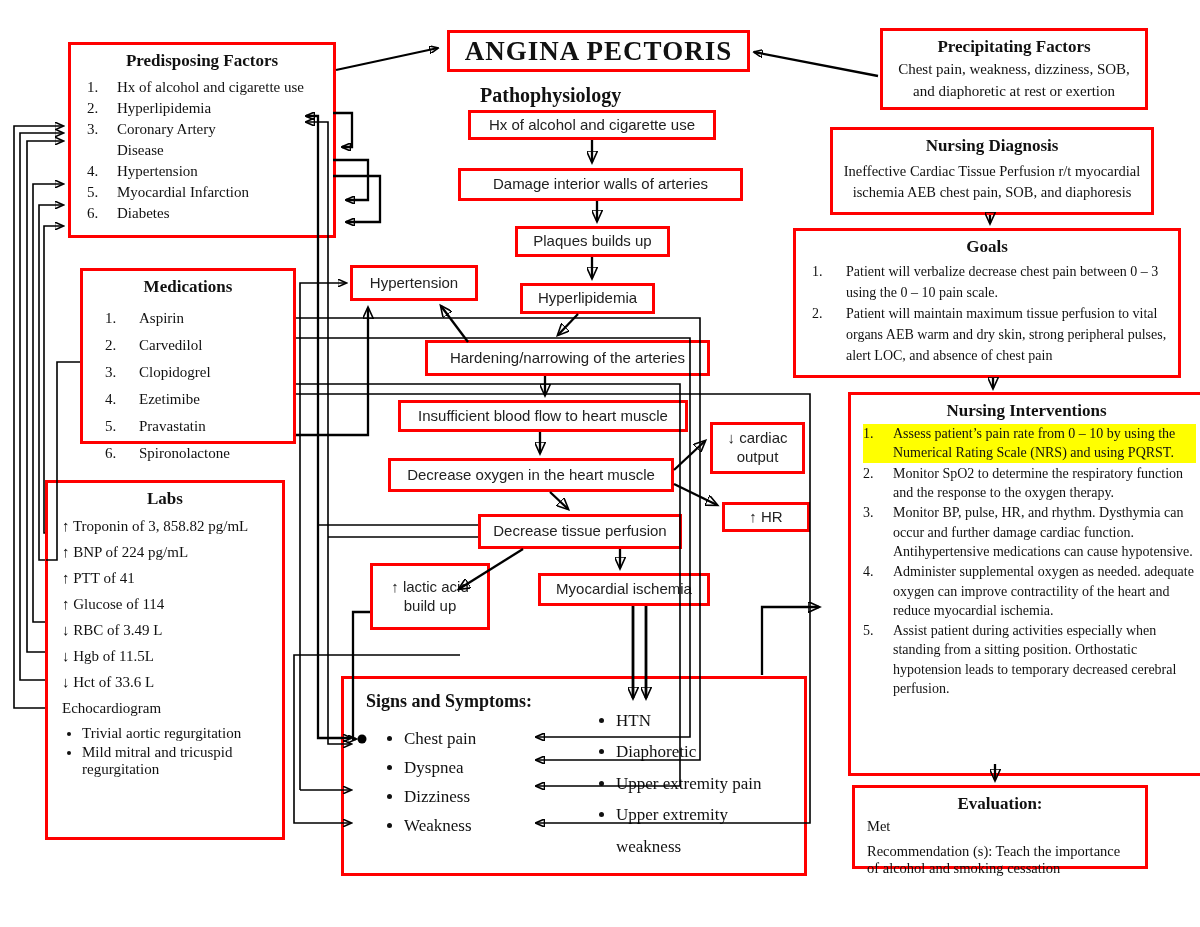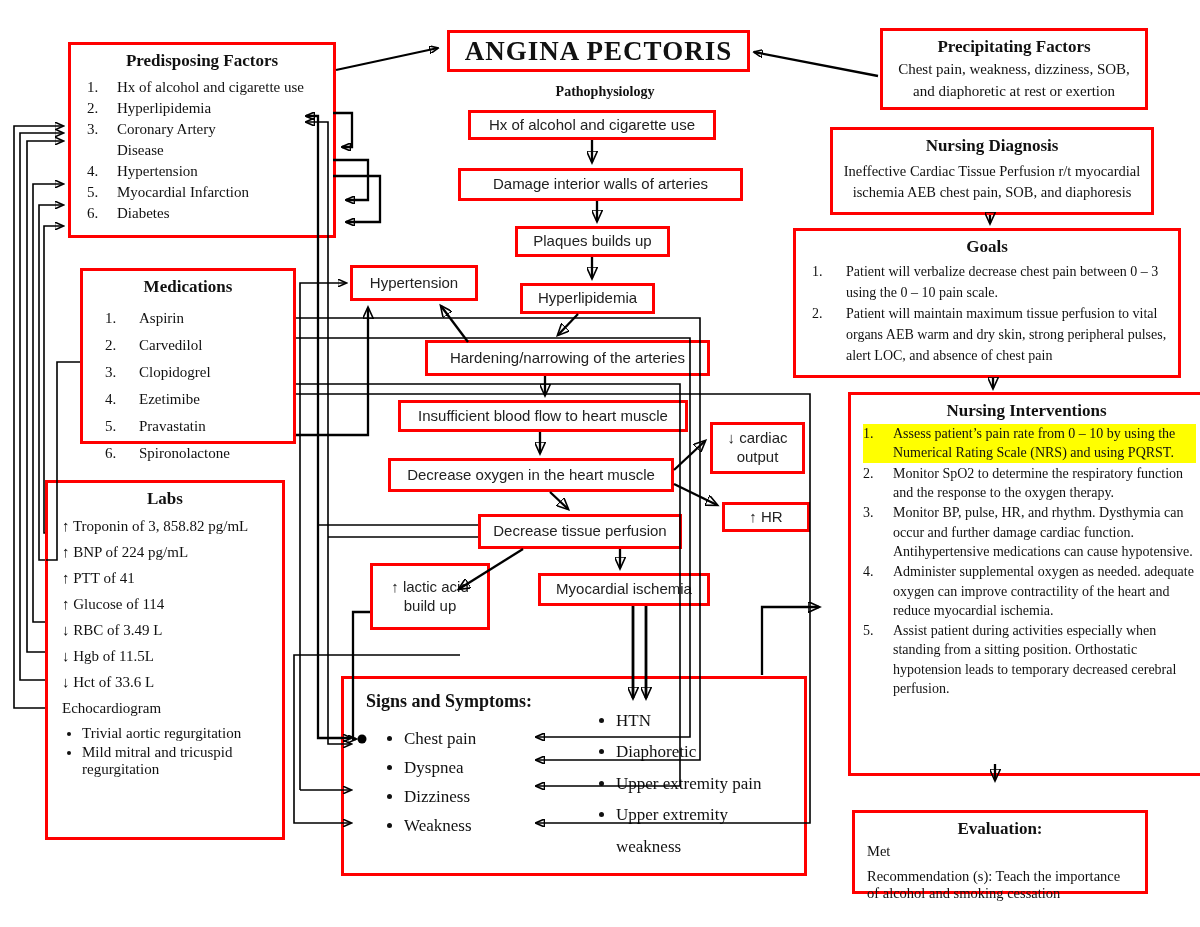--- a/index.html
+++ b/index.html
@@ -18,21 +18,21 @@
     display:flex; align-items:center; justify-content:center;
     text-align:center; font-family:"Liberation Sans", sans-serif;
     font-size:15px; line-height:1.25; padding:2px 6px; color:#222;
   }
   .bh { font-weight:bold; text-align:center; font-size:17px; padding-top:6px; }
   .title-box {
     position:absolute; border:3px solid #f00; background:#fff; box-sizing:border-box;
     display:flex; align-items:center; justify-content:center; z-index:1;
     font-weight:bold; font-size:27px; letter-spacing:1px;
   }
-  .plabel { position:absolute; font-weight:bold; font-size:14px; text-align:center; z-index:1; }
+  .plabel { position:absolute; font-weight:bold; font-size:20px; text-align:left; z-index:1; }
   .olist { counter-reset:oli; }
   .oli { display:grid; grid-template-columns:30px 1fr; margin:0; }
   .oli::before { counter-increment:oli; content:counter(oli) "."; }
   .oli.hl::before, .oli.hl span { background:#ff0; }
   
   #predisposing .olist { font-size:15px; line-height:1.4; padding:6px 4px 0 16px; }
   
   #medications .olist { font-size:15px; line-height:1.8; padding:8px 4px 0 22px; }
   #medications .oli { grid-template-columns:34px 1fr; }
   
@@ -182,21 +182,21 @@
         </div>
       <div class="oli">
           <span>Administer supplemental oxygen as needed. adequate oxygen can improve contractility of the heart and reduce myocardial ischemia.</span>
         </div>
       <div class="oli">
           <span>Assist patient during activities especially when standing from a sitting position. Orthostatic hypotension leads to temporary decreased cerebral perfusion.</span>
         </div>
     </div>
   </div>
 
-  <div id="evaluation" class="rbox" style="left:852px; top:810px; width:296px; height:84px;">
+  <div id="evaluation" class="rbox" style="left:852px; top:785px; width:296px; height:84px;">
     <div class="bh">Evaluation:</div>
     <div class="etext">Met</div>
     <div class="etext">Recommendation (s): Teach the importance of alcohol and smoking cessation</div>
   </div>
 
   <div id="signs" class="rbox" style="left:341px; top:676px; width:466px; height:200px;">
     <div class="sh">Signs and Symptoms:</div>
     <ul class="col-left">
       <li>Chest pain</li>
       <li>Dyspnea</li>

